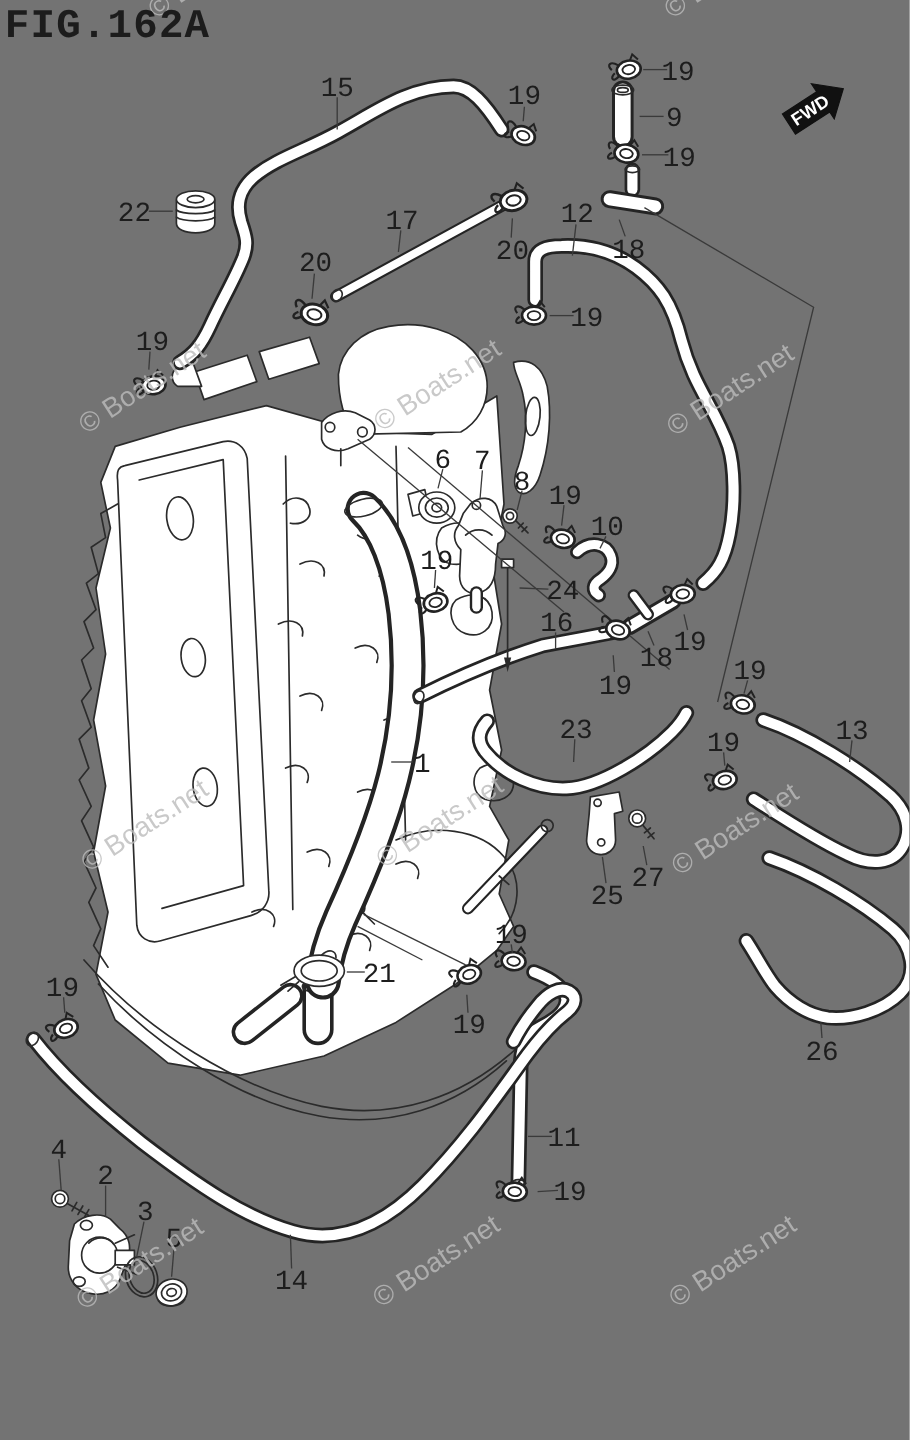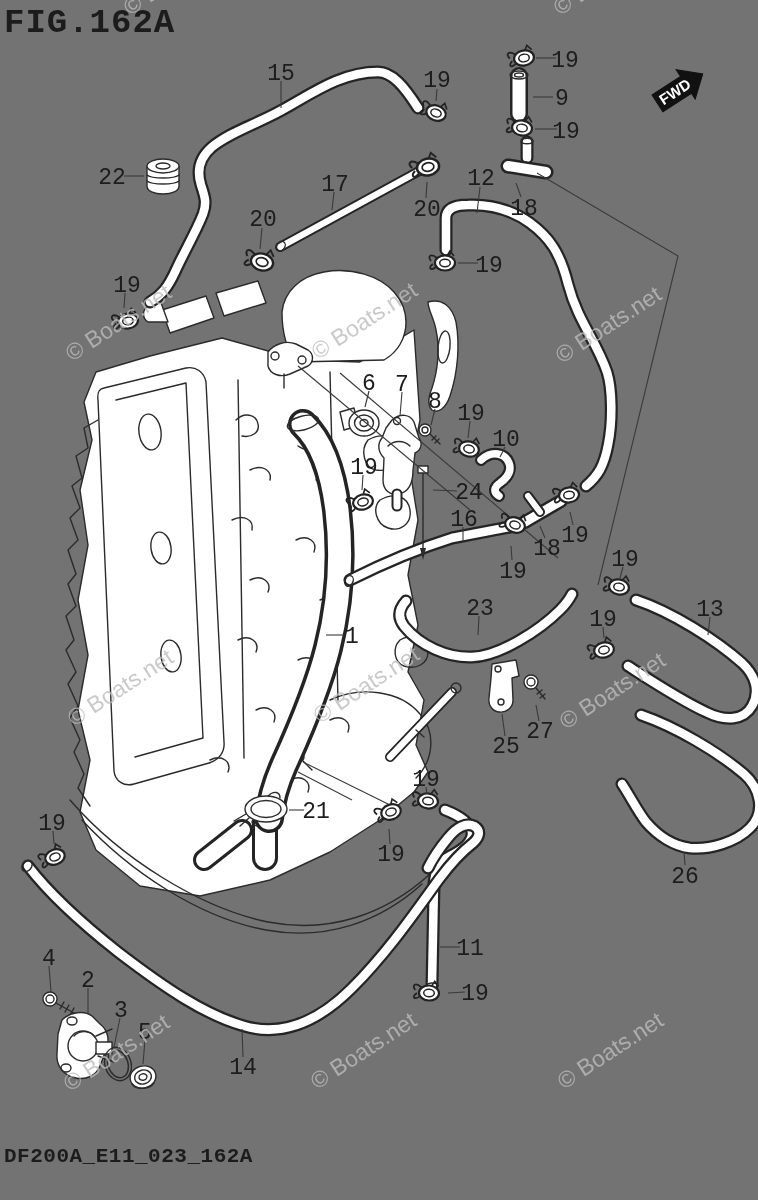--- a/index.html
+++ b/index.html
@@ -402,15 +402,14 @@
         <text transform="translate(564,1090) rotate(-33)" class="wm" fill="#bcbcbc">© Boats.net</text>
       </g>
 
     <g transform="translate(652,95) rotate(-33)">
       <polygon points="0,0 34,0 34,-8 54,10 34,27 34,20 0,20" fill="#111111" stroke="#111111"></polygon>
       <text class="fwd-text" x="4" y="15">FWD</text>
     </g>
   </svg>
 
   <div id="footer">
-    <div>DF200A_E11_023_162A</div>
   </div>
 </div>
 
 </body></html>

